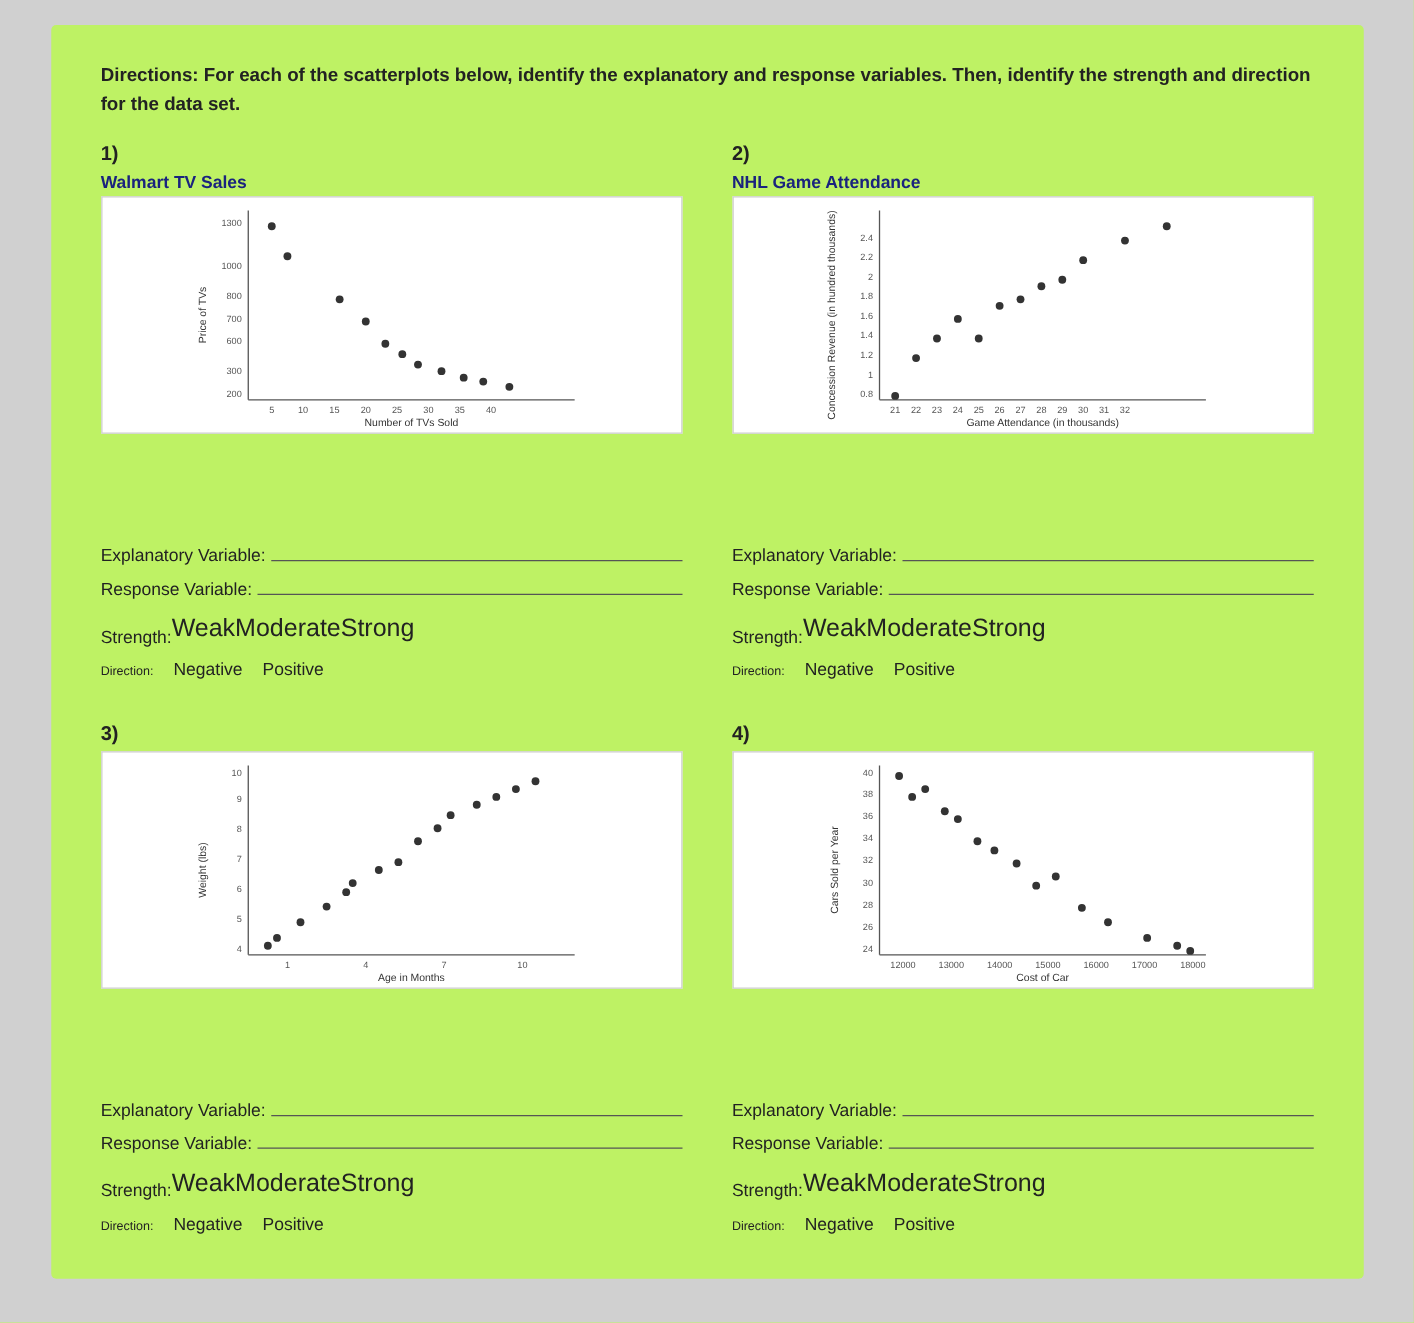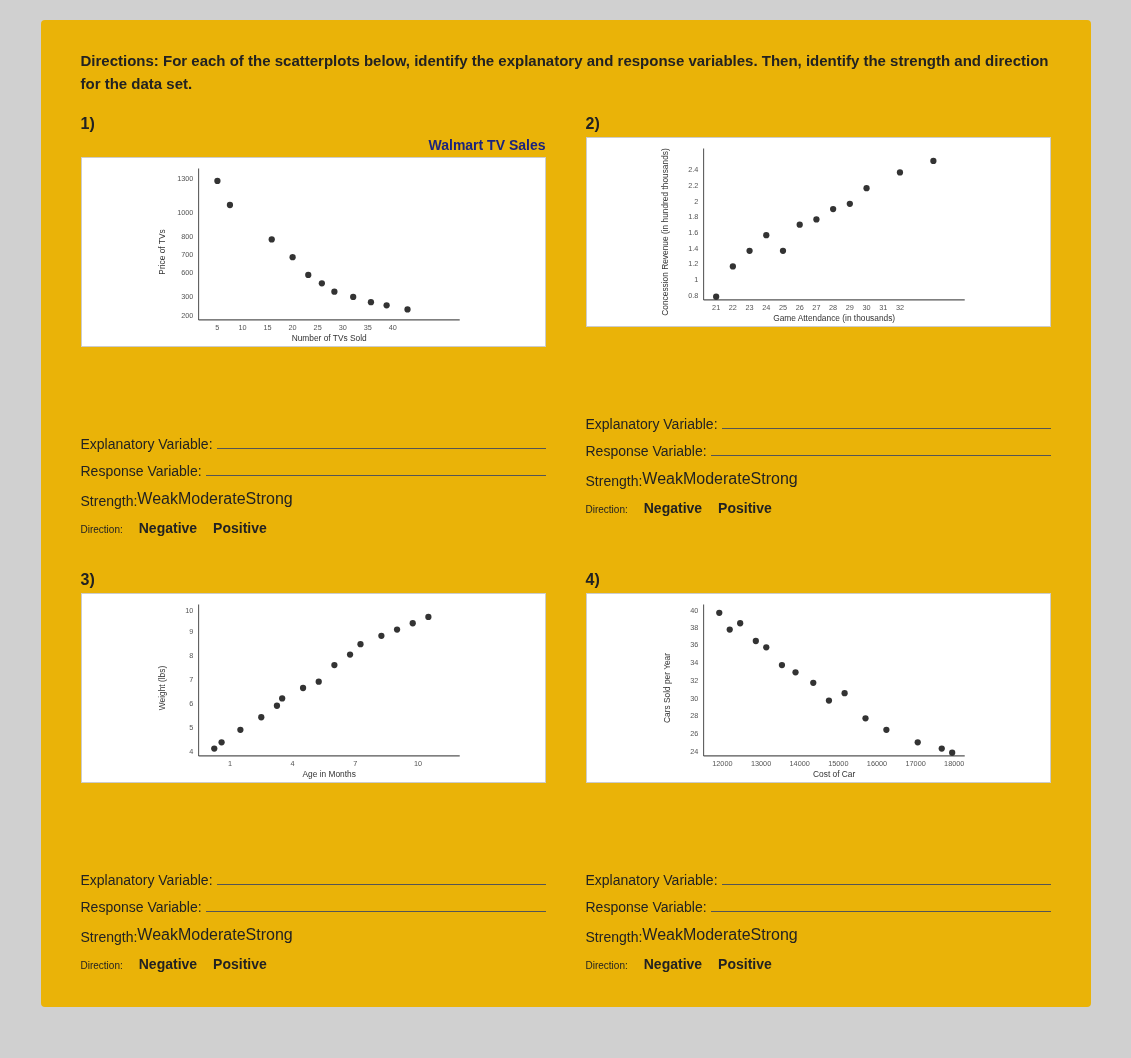--- a/index.html
+++ b/index.html
@@ -6,21 +6,21 @@
     body {
       background: #d0d0d0;
       font-family: Arial, sans-serif;
       display: flex;
       justify-content: center;
       align-items: flex-start;
       padding: 20px;
       min-height: 1058px;
     }
     .page {
-      background: #eab308;
+      background: #bef264;
       width: 1050px;
       padding: 30px 40px;
       border-radius: 4px;
     }
     .directions {
       font-size: 15px;
       font-weight: bold;
       margin-bottom: 20px;
       line-height: 1.5;
       color: #222;
@@ -40,21 +40,21 @@
       margin-bottom: 4px;
       color: #222;
     }
     .chart-container {
       position: relative;
       width: 100%;
       height: 220px;
       margin-bottom: 10px;
     }
     .chart-title {
-      text-align: right;
+      text-align: left;
       font-size: 14px;
       font-weight: bold;
       color: #1a237e;
       margin-bottom: 4px;
     }
     svg.chart {
       width: 100%;
       height: 190px;
       background: #fff;
       border: 1px solid #ccc;
@@ -83,35 +83,34 @@
       display: flex;
       align-items: flex-end;
       gap: 0;
       font-size: 14px;
     }
     .strength-label {
       font-size: 14px;
       white-space: nowrap;
     }
     .strength-option {
-      font-size: 16px;
+      font-size: 20px;
     }
     .direction-line {
       display: flex;
       align-items: baseline;
       gap: 16px;
       font-size: 14px;
     }
     .direction-label {
       font-size: 10px;
       white-space: nowrap;
     }
     .direction-option {
       font-size: 14px;
-      font-weight: bold;
     }
     .axis-label-y {
       font-size: 8px;
       fill: #333;
     }
     .axis-label-x {
       font-size: 8px;
       fill: #333;
     }
     .tick-label {
@@ -191,20 +190,21 @@
         <div class="direction-line">
           <span class="direction-label">Direction:</span>
           <span class="direction-option">Negative</span>
           <span class="direction-option">Positive</span>
         </div>
       </div>
     </div>
 
     <div class="problem">
       <div class="problem-number">2)</div>
+      <div class="chart-title">NHL Game Attendance</div>
       <div class="chart-container">
         <svg class="chart" viewBox="0 0 300 180">
 
           <line x1="40" y1="10" x2="40" y2="155" stroke="#555" stroke-width="1"></line>
           <line x1="40" y1="155" x2="290" y2="155" stroke="#555" stroke-width="1"></line>
 
           <text class="tick-label" x="35" y="153" text-anchor="end">0.8</text>
           <text class="tick-label" x="35" y="138" text-anchor="end">1</text>
           <text class="tick-label" x="35" y="123" text-anchor="end">1.2</text>
           <text class="tick-label" x="35" y="108" text-anchor="end">1.4</text>

